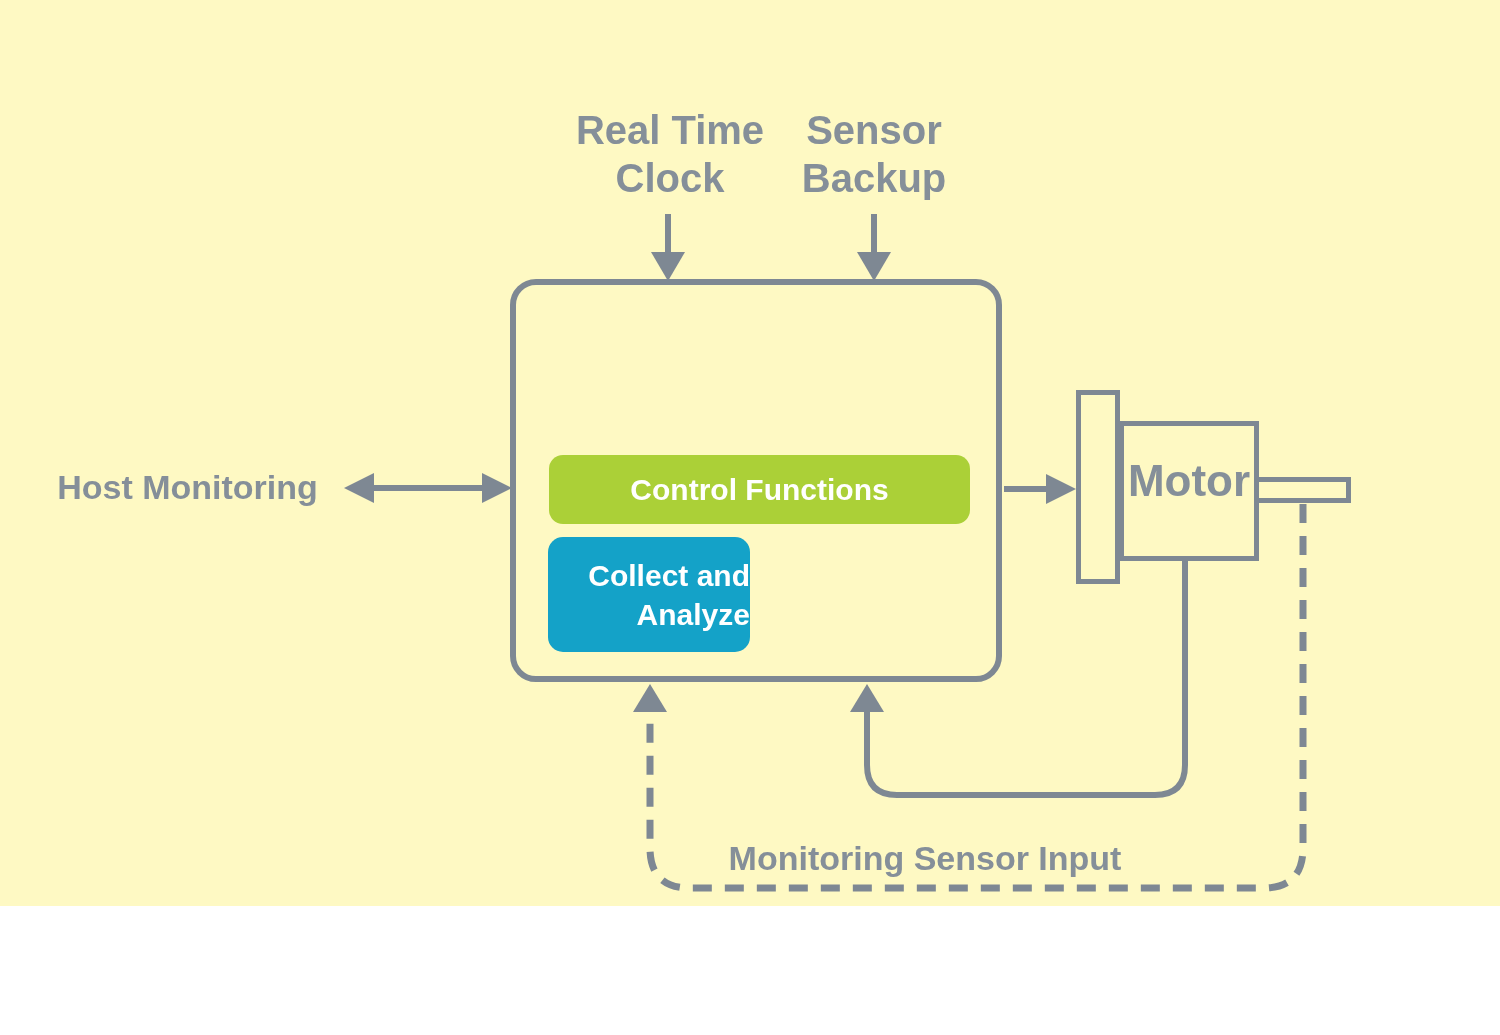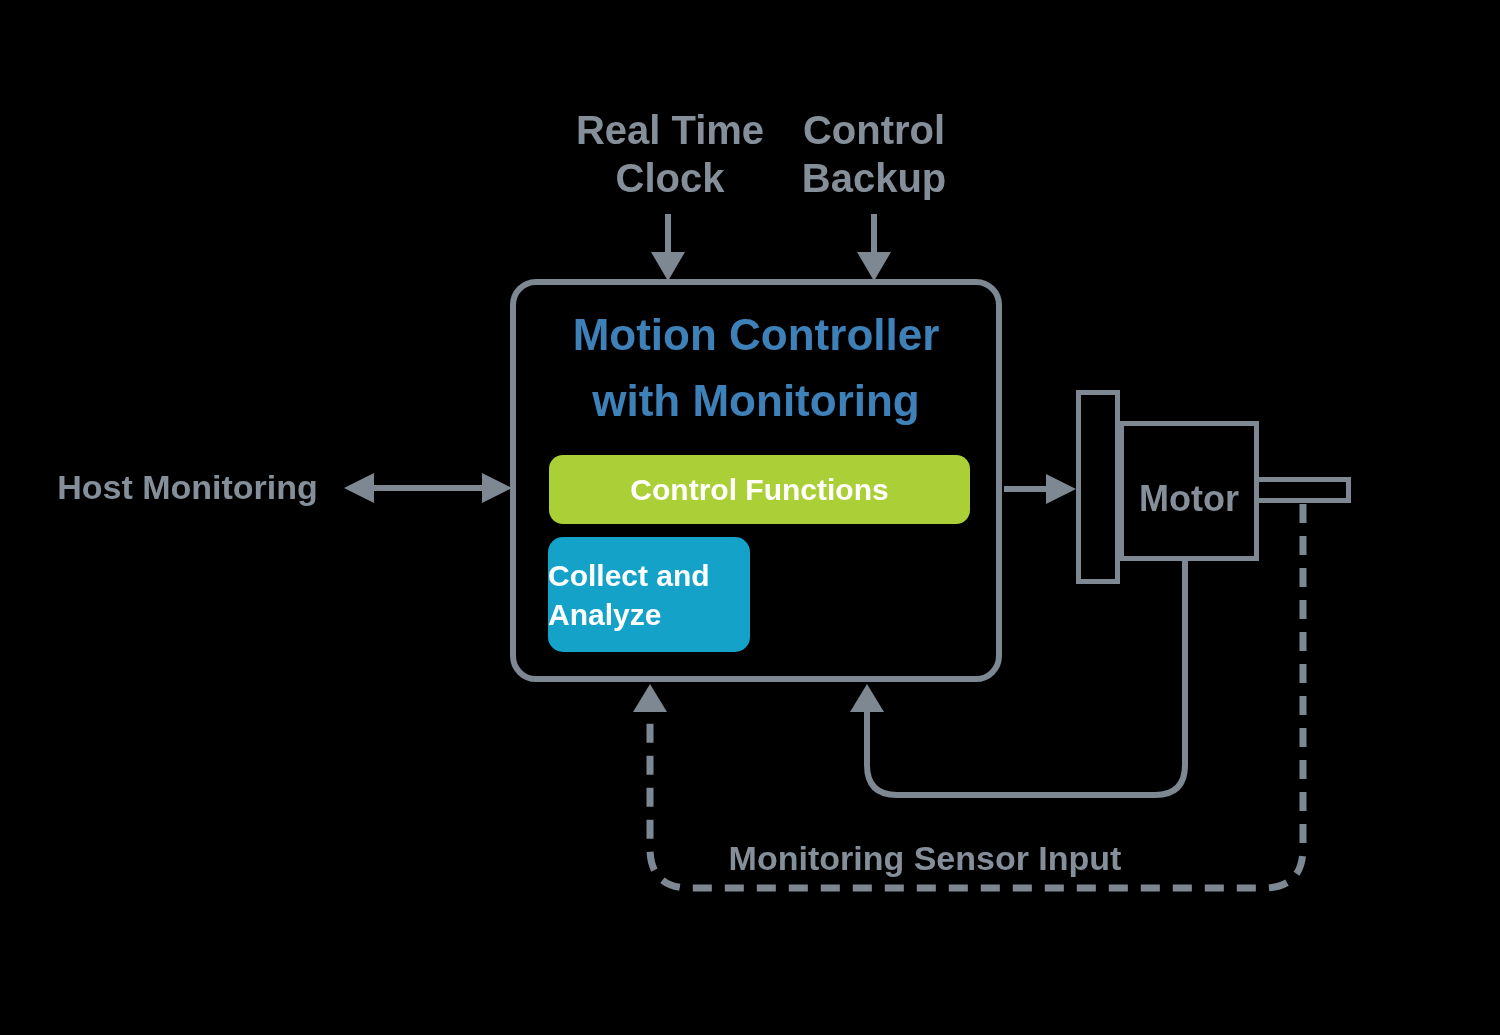--- a/index.html
+++ b/index.html
@@ -1,19 +1,19 @@
 <!DOCTYPE html>
 <html><head>
 <meta charset="utf-8">
 <style>
   html,body{margin:0;padding:0;}
   .canvas{
     position:relative;
-    width:1500px;height:1035px;
-    background:#000000;
+    width:1500px;height:906px;
+    background:#fef9c3;
     font-family:"Liberation Sans", sans-serif;
     overflow:hidden;
   }
   .svg-layer{position:absolute;left:0;top:0;width:1500px;height:1035px;}
   .lbl{
     position:absolute;
     color:#858F99;
     font-weight:bold;
     text-align:center;
   }
@@ -31,28 +31,28 @@
     left:541px;top:302px;width:430px;
     color:#3E80B8;
     font-size:44px;line-height:66px;font-weight:bold;
     text-align:center;
   }
   .fn-box{
     position:absolute;
     display:flex;align-items:center;justify-content:center;
     color:#ffffff;font-weight:bold;
     font-size:30px;line-height:39px;
-    text-align:left;
+    text-align:right;
     box-sizing:border-box;
   }
   .fn-green{left:549px;top:455px;width:421px;height:69px;border-radius:14px;background:#ABD037;}
   .fn-teal{left:548px;top:537px;width:202px;height:115px;border-radius:15px;background:#14A2C8;}
   .fn-orange{left:765px;top:537px;width:205px;height:115px;border-radius:16px;background:#E8912E;}
   .host-label{left:40px;top:467px;width:295px;font-size:34px;line-height:40px;}
-  .motor-label{left:1121px;top:479px;width:136px;font-size:36px;line-height:40px;}
+  .motor-label{left:1121px;top:461px;width:136px;font-size:44px;line-height:40px;}
   .encoder-label{left:948px;top:700px;width:200px;font-size:34px;line-height:40px;}
   .sensor-label{left:695px;top:838px;width:460px;font-size:34px;line-height:40px;}
 </style>
 </head>
 <body>
 
 <div class="canvas">
 
   <svg class="svg-layer" viewBox="0 0 1500 1035" xmlns="http://www.w3.org/2000/svg">
 
@@ -89,26 +89,25 @@
     </g>
 
     <g>
       <path d="M1303 504 V848 Q1303 888 1263 888 H690 Q650 888 650 848 V713" fill="none" stroke="#7E8893" stroke-width="7" stroke-dasharray="19 13"></path>
       <path d="M650 684 L633 712 L667 712 Z" fill="#7E8893"></path>
     </g>
   </svg>
 
   <div class="lbl lbl-top" style="left:545px;top:106px;width:250px;">Real Time Clock</div>
 
-  <div class="lbl lbl-top" style="left:764px;top:106px;width:220px;">Control Backup</div>
+  <div class="lbl lbl-top" style="left:764px;top:106px;width:220px;">Sensor Backup</div>
 
   <div class="lbl host-label">Host Monitoring</div>
 
   <div class="controller-box"></div>
-  <div class="controller-title">Motion Controller with Monitoring</div>
 
   <div class="fn-box fn-green">
     <span>Control Functions</span>
   </div>
 
   <div class="fn-box fn-teal">
     <span>Collect and Analyze</span>
   </div>
 
 

